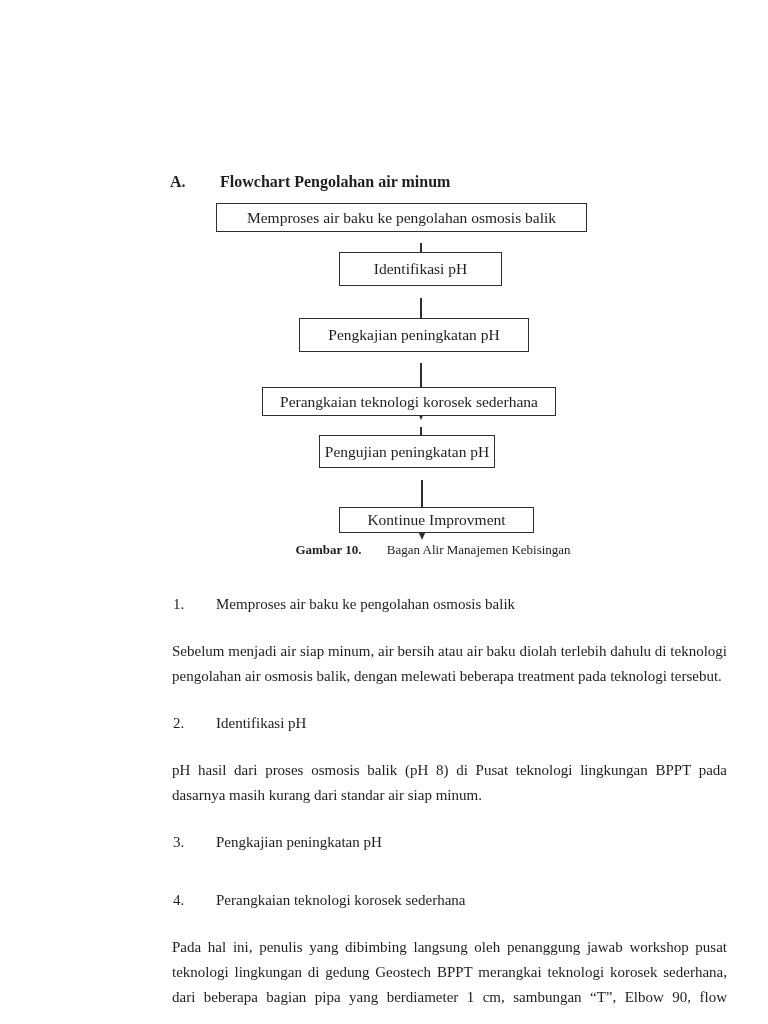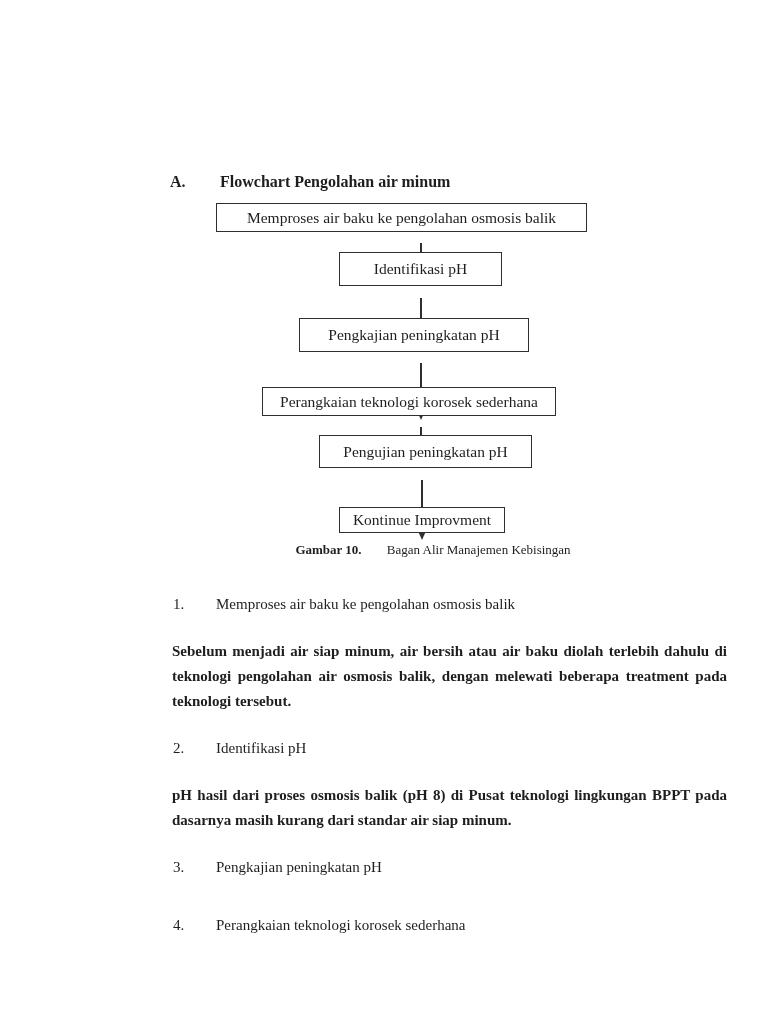--- a/index.html
+++ b/index.html
@@ -29,22 +29,22 @@
     position: absolute;
     border: 1.5px solid #2f2f2f;
     background: #ffffff;
     display: flex; align-items: center; justify-content: center;
     font-size: 15.5px; text-align: center; white-space: nowrap;
   }
   #fc-box-1 { left: 172px; top: 159px; width: 371px; height: 29px; }
   #fc-box-2 { left: 295px; top: 208px; width: 163px; height: 34px; }
   #fc-box-3 { left: 255px; top: 274px; width: 230px; height: 34px; }
   #fc-box-4 { left: 218px; top: 343px; width: 294px; height: 29px; }
-  #fc-box-5 { left: 275px; top: 391px; width: 213px; height: 33px; }
-  #fc-box-6 { left: 295px; top: 463px; width: 166px; height: 26px; }
+  #fc-box-5 { left: 275px; top: 391px; width: 176px; height: 33px; }
+  #fc-box-6 { left: 295px; top: 463px; width: 195px; height: 26px; }
 
   .fc-arrow { position: absolute; width: 9px; display: flex; flex-direction: column; align-items: center; }
   .fc-arrow .shaft { width: 1.6px; background: #2f2f2f; }
   .fc-arrow .head {
     width: 0; height: 0;
     border-left: 4.5px solid transparent;
     border-right: 4.5px solid transparent;
     border-top: 9px solid #2f2f2f;
   }
   #fc-arrow-1 { left: 372.5px; top: 188px; } #fc-arrow-1 .shaft { height: 11px; }
@@ -65,21 +65,20 @@
     position: absolute; left: 96px; top: 526px; width: 576px;
     font-size: 15px; line-height: 25px;
   }
   .item-head { display: flex; margin-top: 2px; }
   .item:first-child .item-head { margin-top: 0; }
   .item-num { width: 21px; flex: 0 0 21px; }
   .item-title { flex: 1; }
   .item-body {
     margin-left: 21px; width: 555px;
     text-align: justify;
-    font-weight: bold;
   }
   .item-body.stretch-last { text-align-last: justify; }
 </style>
 </head>
 <body>
 
 <div class="sheet">
 
   <div class="heading">
     <span class="h-num">A.</span><span>Flowchart Pengolahan air minum</span>
@@ -158,16 +157,17 @@
         <span class="item-num">3.</span>
         <span class="item-title">Pengkajian peningkatan pH</span>
       </div>
     </div>
 
     <div class="item">
       <div class="item-head">
         <span class="item-num">4.</span>
         <span class="item-title">Perangkaian teknologi korosek sederhana</span>
       </div>
+      <div class="item-body stretch-last">Pada hal ini, penulis yang dibimbing langsung oleh penanggung jawab workshop pusat teknologi lingkungan di gedung Geostech BPPT merangkai teknologi korosek sederhana, dari beberapa bagian pipa yang berdiameter 1 cm, sambungan “T”, Elbow 90, flow</div>
     </div>
 
   </div>
 </div>
 
 </body></html>

